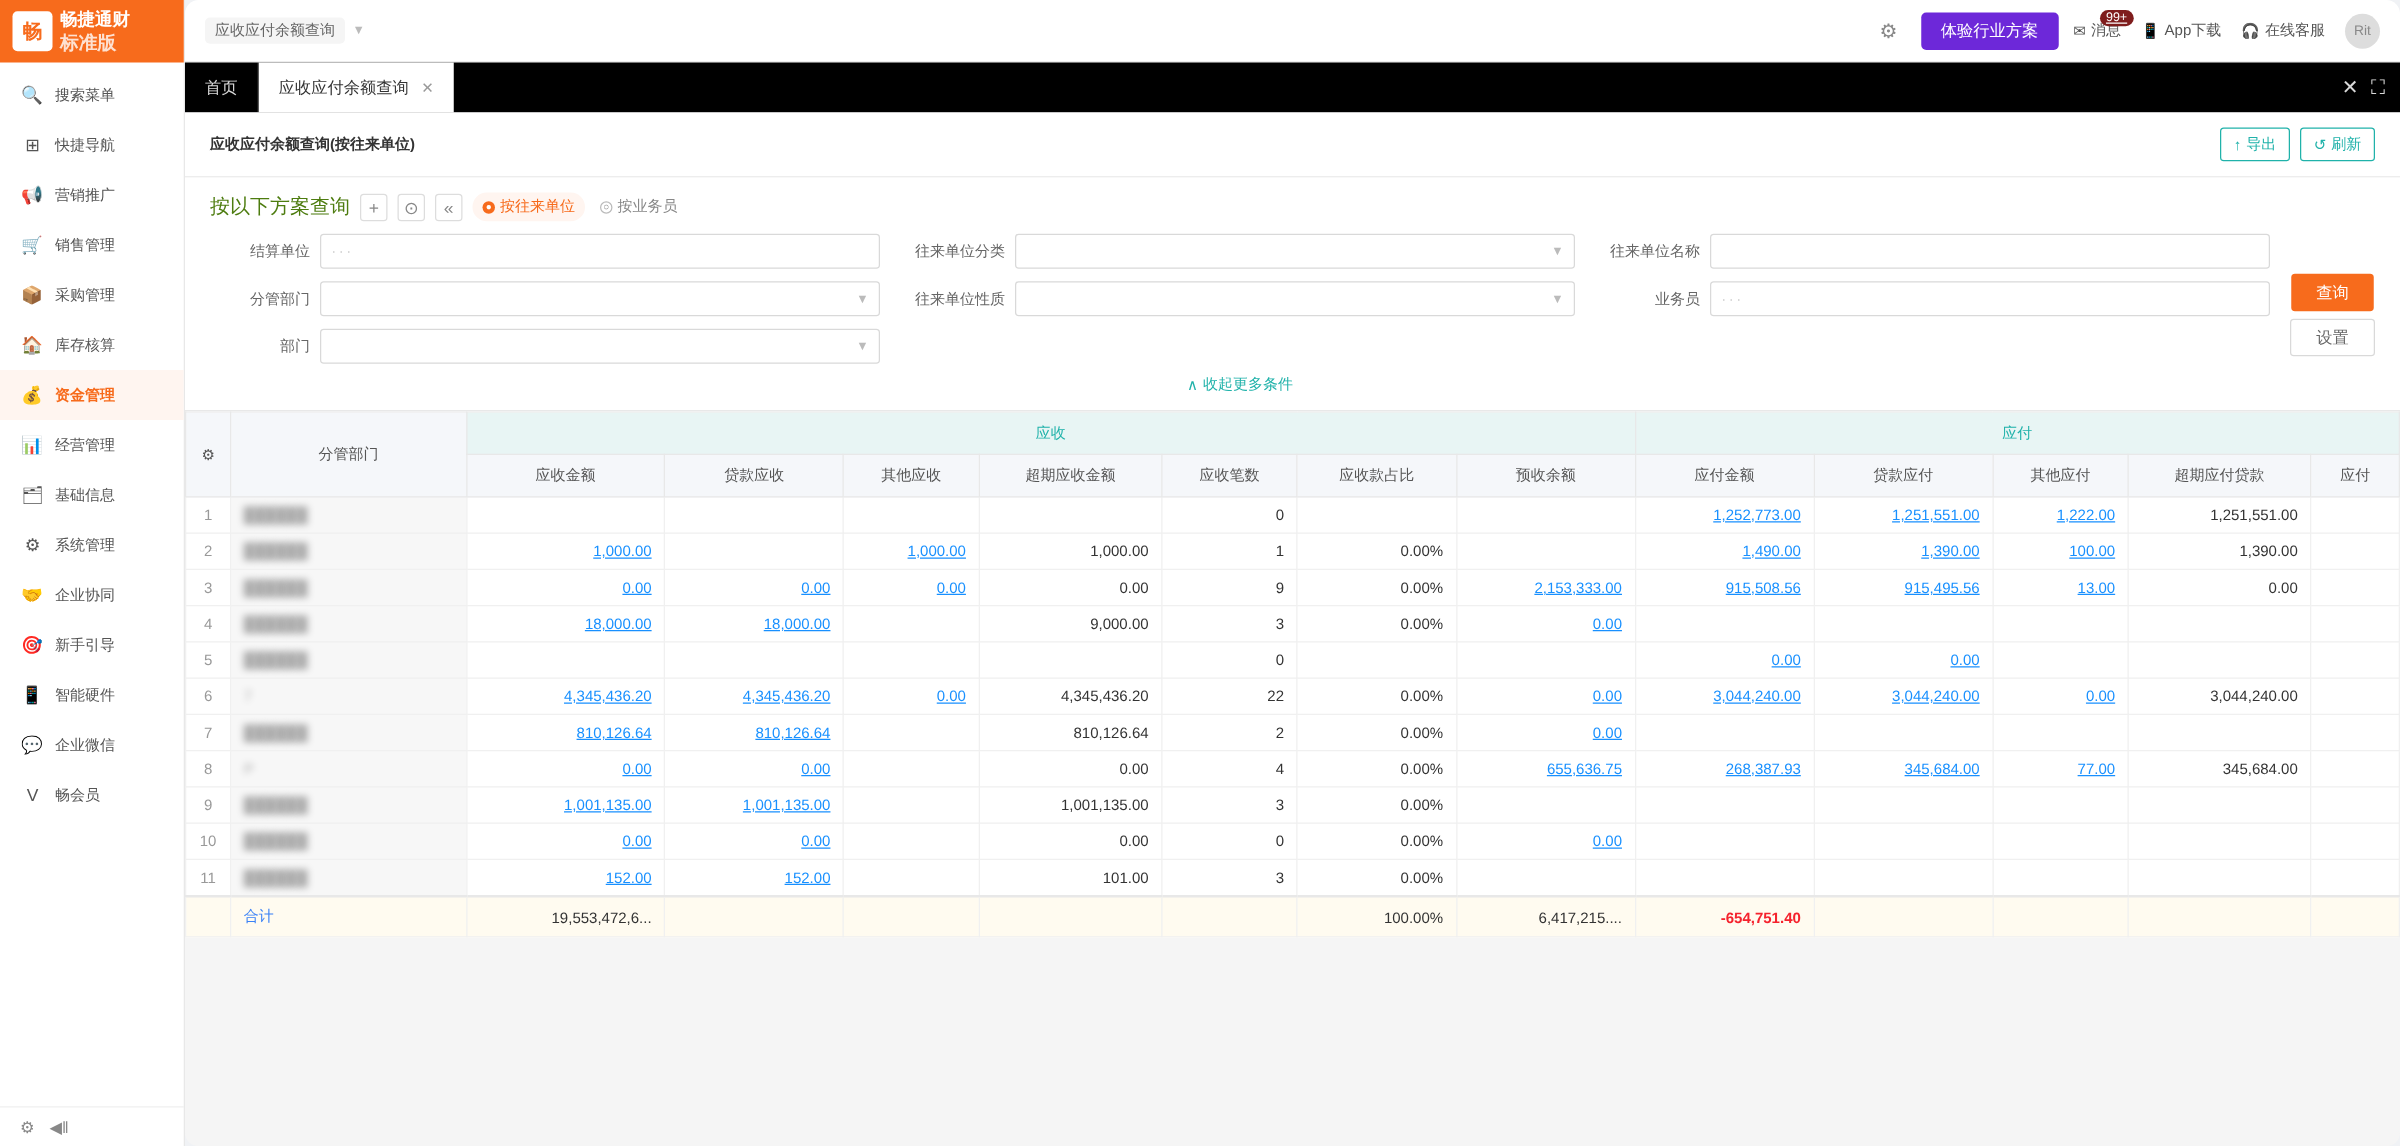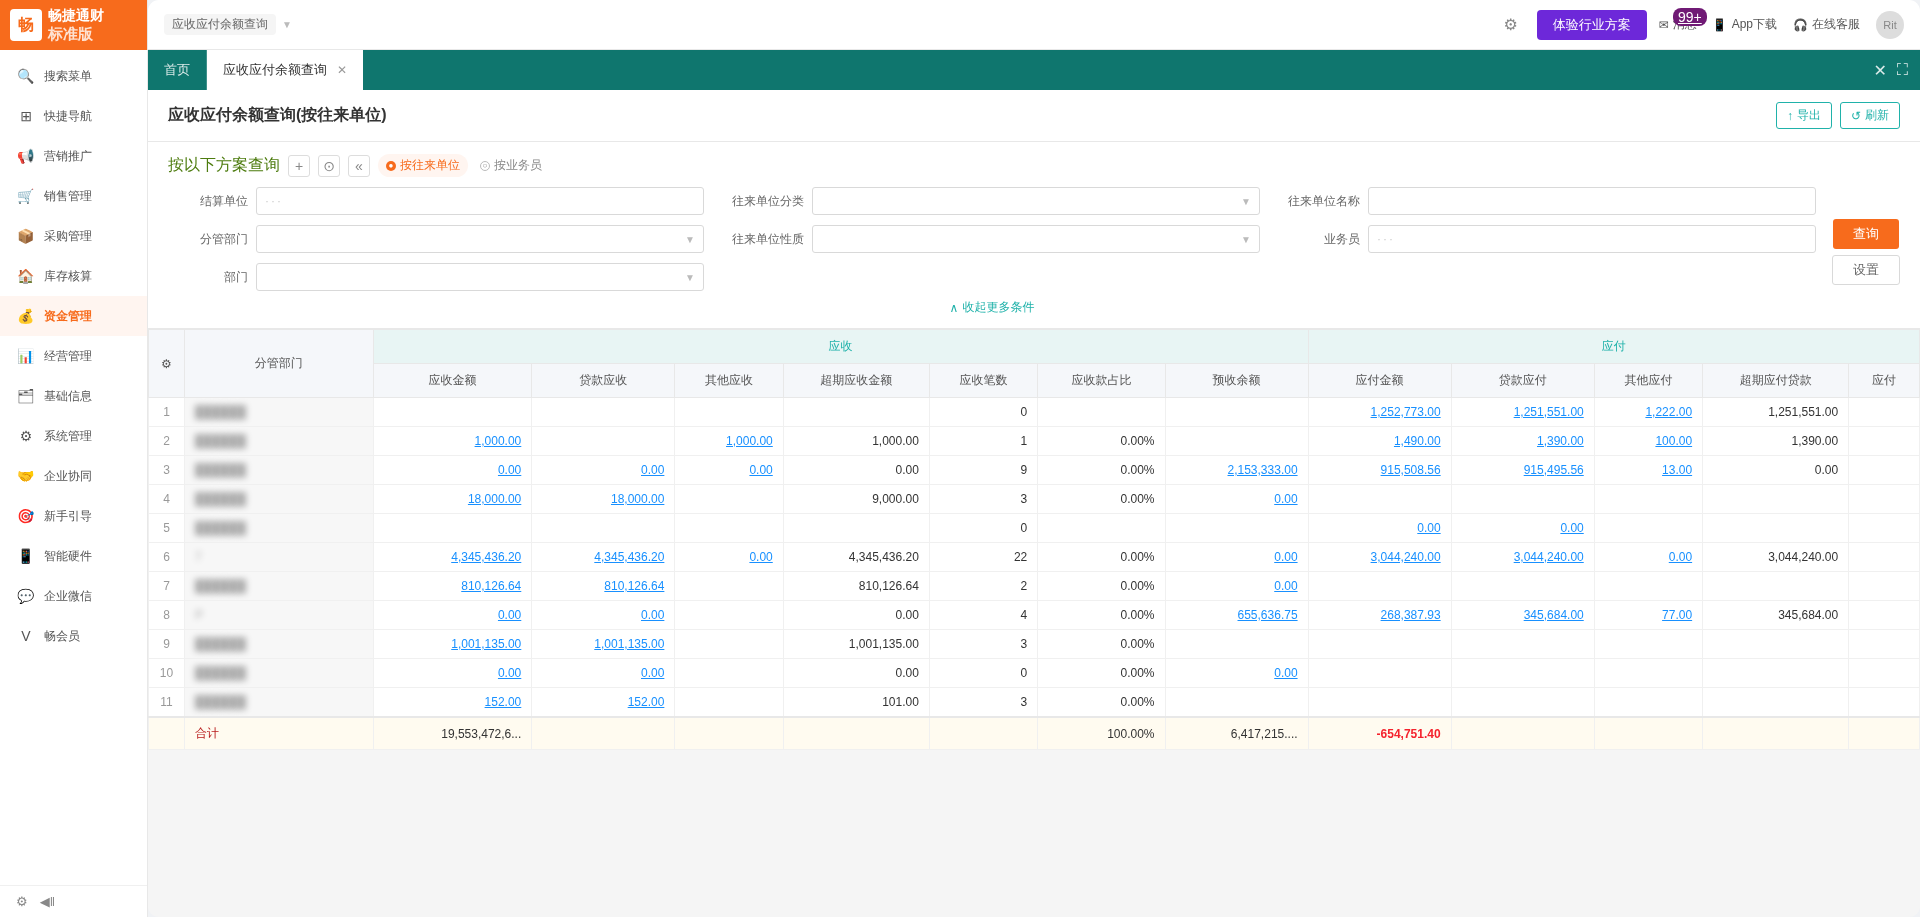--- a/index.html
+++ b/index.html
@@ -22,39 +22,39 @@
 
     
     .topbar { height: 50px; background: #fff; border-bottom: 1px solid #e8e8e8; display: flex; align-items: center; padding: 0 16px; gap: 12px; flex-shrink: 0; }
     .topbar-breadcrumb { display: flex; align-items: center; gap: 6px; color: #999; font-size: 12px; flex: 1; }
     .topbar-breadcrumb-text { background: #f5f5f5; border-radius: 4px; padding: 2px 8px; color: #666; }
     .topbar-chevron { color: #bbb; font-size: 10px; }
     .topbar-gear { width: 28px; height: 28px; display: flex; align-items: center; justify-content: center; cursor: pointer; color: #888; font-size: 16px; }
     .topbar-promo { background: #6d28d9; color: white; border: none; border-radius: 4px; padding: 6px 16px; font-size: 13px; cursor: pointer; font-family: inherit; }
     .topbar-right { display: flex; align-items: center; gap: 16px; margin-left: auto; }
     .topbar-msg { position: relative; display: flex; align-items: center; gap: 4px; cursor: pointer; color: #555; font-size: 12px; }
-    .badge { background: #701a75; color: white; font-size: 14px; border-radius: 8px; padding: 1px 5px; position: absolute; top: -8px; right: -10px; text-decoration: underline; }
+    .badge { background: #7f1d1d; color: white; font-size: 10px; border-radius: 8px; padding: 1px 5px; position: absolute; top: -8px; right: -10px; text-decoration: underline; }
     .topbar-app { display: flex; align-items: center; gap: 4px; cursor: pointer; color: #555; font-size: 12px; }
     .topbar-service { display: flex; align-items: center; gap: 4px; cursor: pointer; color: #555; font-size: 12px; }
     .topbar-user { display: flex; align-items: center; gap: 4px; cursor: pointer; }
     .user-avatar { width: 28px; height: 28px; border-radius: 50%; background: #ddd; display: flex; align-items: center; justify-content: center; font-size: 11px; color: #888; }
 
     
-    .tabbar { height: 40px; background: #0f766e; display: flex; align-items: stretch; flex-shrink: 0; }
+    .tabbar { height: 40px; background: #000000; display: flex; align-items: stretch; flex-shrink: 0; }
     .tab { display: flex; align-items: center; padding: 0 16px; cursor: pointer; font-size: 13px; color: rgba(255,255,255,0.85); gap: 6px; border-right: 1px solid rgba(255,255,255,0.2); }
     .tab.active { background: #fff; color: #333; border-right: none; }
     .tab-close { color: #999; font-size: 12px; cursor: pointer; margin-left: 4px; }
     .tab-expand { margin-left: auto; display: flex; align-items: center; padding: 0 12px; color: rgba(255,255,255,0.85); font-size: 16px; gap: 10px; }
 
     
     .page-content { flex: 1; background: #f5f5f5; overflow: auto; padding: 0; }
 
     
     .page-header { background: #fff; padding: 12px 20px; display: flex; align-items: center; justify-content: space-between; border-bottom: 1px solid #e8e8e8; }
-    .page-title { font-size: 16px; font-weight: 600; color: #333; }
+    .page-title { font-size: 12px; font-weight: 600; color: #333; }
     .page-actions { display: flex; gap: 8px; align-items: center; }
     .btn-export { display: flex; align-items: center; gap: 4px; color: #20b2aa; cursor: pointer; font-size: 12px; border: 1px solid #20b2aa; border-radius: 3px; padding: 4px 10px; background: #fff; }
     .btn-refresh { display: flex; align-items: center; gap: 4px; color: #20b2aa; cursor: pointer; font-size: 12px; border: 1px solid #20b2aa; border-radius: 3px; padding: 4px 10px; background: #fff; }
 
     
     .filter-area { background: #fff; padding: 12px 20px; border-bottom: 1px solid #e8e8e8; }
     .filter-row1 { display: flex; align-items: center; gap: 8px; margin-bottom: 10px; }
     .filter-label { color: #4d7c0f; font-size: 16px; flex-shrink: 0; }
     .filter-btn-add { width: 22px; height: 22px; border: 1px solid #ddd; border-radius: 3px; display: flex; align-items: center; justify-content: center; cursor: pointer; color: #888; font-size: 14px; }
     .filter-btn-cfg { width: 22px; height: 22px; border: 1px solid #ddd; border-radius: 3px; display: flex; align-items: center; justify-content: center; cursor: pointer; color: #888; font-size: 14px; }
@@ -81,21 +81,21 @@
     .table-wrap { background: #fff; margin: 0; overflow: auto; }
     table { width: 100%; border-collapse: collapse; font-size: 12px; }
     thead th { background: #f5f7fa; color: #555; padding: 8px 10px; border: 1px solid #e8e8e8; text-align: center; white-space: nowrap; font-weight: 500; }
     thead th.group-header { background: #e8f5f4; color: #20b2aa; }
     tbody td { padding: 7px 10px; border: 1px solid #f0f0f0; text-align: right; white-space: nowrap; color: #333; }
     tbody td.name-col { text-align: left; color: #333; }
     tbody td.blurred { color: transparent; text-shadow: 0 0 6px rgba(0,0,0,0.3); background: rgba(200,200,200,0.15); }
     .cell-link { color: #1890ff; text-decoration: underline; cursor: pointer; }
     .row-num { color: #999; text-align: center; }
     .summary-row td { background: #fffbf0; font-weight: 500; color: #333; border-top: 2px solid #e8e8e8; }
-    .summary-row td.summary-label { text-align: left; color: #b91c1c; }
+    .summary-row td.summary-label { text-align: left; color: #3b82f6; }
   </style>
 </head>
 <body>
 
 <div class="sidebar">
   <div class="sidebar-logo">
     <div class="logo-icon">畅</div>
     <div>
       <div>畅捷通财</div>
       <div class="sidebar-edition">标准版</div>

